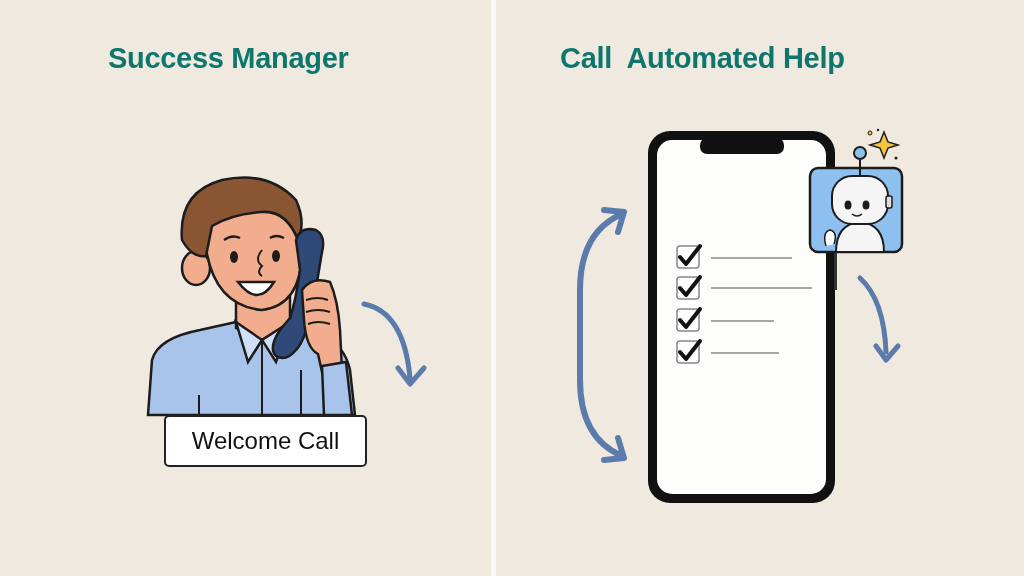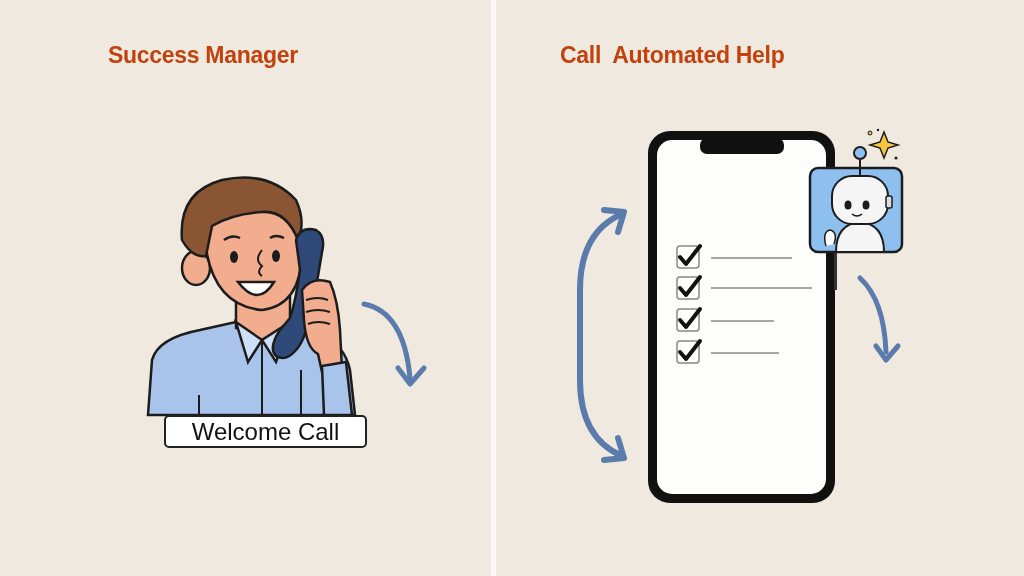--- a/index.html
+++ b/index.html
@@ -1,25 +1,25 @@
 <!DOCTYPE html>
 <html><head>
 <meta charset="utf-8">
 <style>
   html, body { margin:0; padding:0; }
   body { width:1024px; height:576px; background:#efe9df; position:relative; overflow:hidden; font-family:"Liberation Sans", sans-serif; }
   .panel { position:absolute; top:0; height:576px; background:#efe9df; }
   .panel-left { left:0; width:491px; }
   .panel-right { left:496px; width:528px; }
   .divider { position:absolute; left:491px; top:0; width:5px; height:576px; background:#fbf9f5; }
-  .title { position:absolute; font-weight:bold; font-size:23px; color:#c2410c; letter-spacing:-0.3px; white-space:pre; }
+  .title { position:absolute; font-weight:bold; font-size:29px; color:#0f766e; letter-spacing:-0.3px; white-space:pre; }
   .title-left { left:108px; top:42px; }
   .title-right { left:560px; top:42px; }
   svg { position:absolute; left:0; top:0; }
-  .label-box { position:absolute; left:164px; top:415px; width:203px; height:33px; background:#fff; border:2px solid #222; border-radius:5px; box-sizing:border-box; display:flex; align-items:center; justify-content:center; font-size:24px; color:#111; }
+  .label-box { position:absolute; left:164px; top:415px; width:203px; height:52px; background:#fff; border:2px solid #222; border-radius:5px; box-sizing:border-box; display:flex; align-items:center; justify-content:center; font-size:24px; color:#111; }
 </style>
 </head>
 <body>
 
 <div class="panel panel-left"></div>
 <div class="panel panel-right"></div>
 <div class="divider"></div>
 
 <div class="title title-left">Success Manager</div>
 <div class="title title-right">Call  Automated Help</div>

